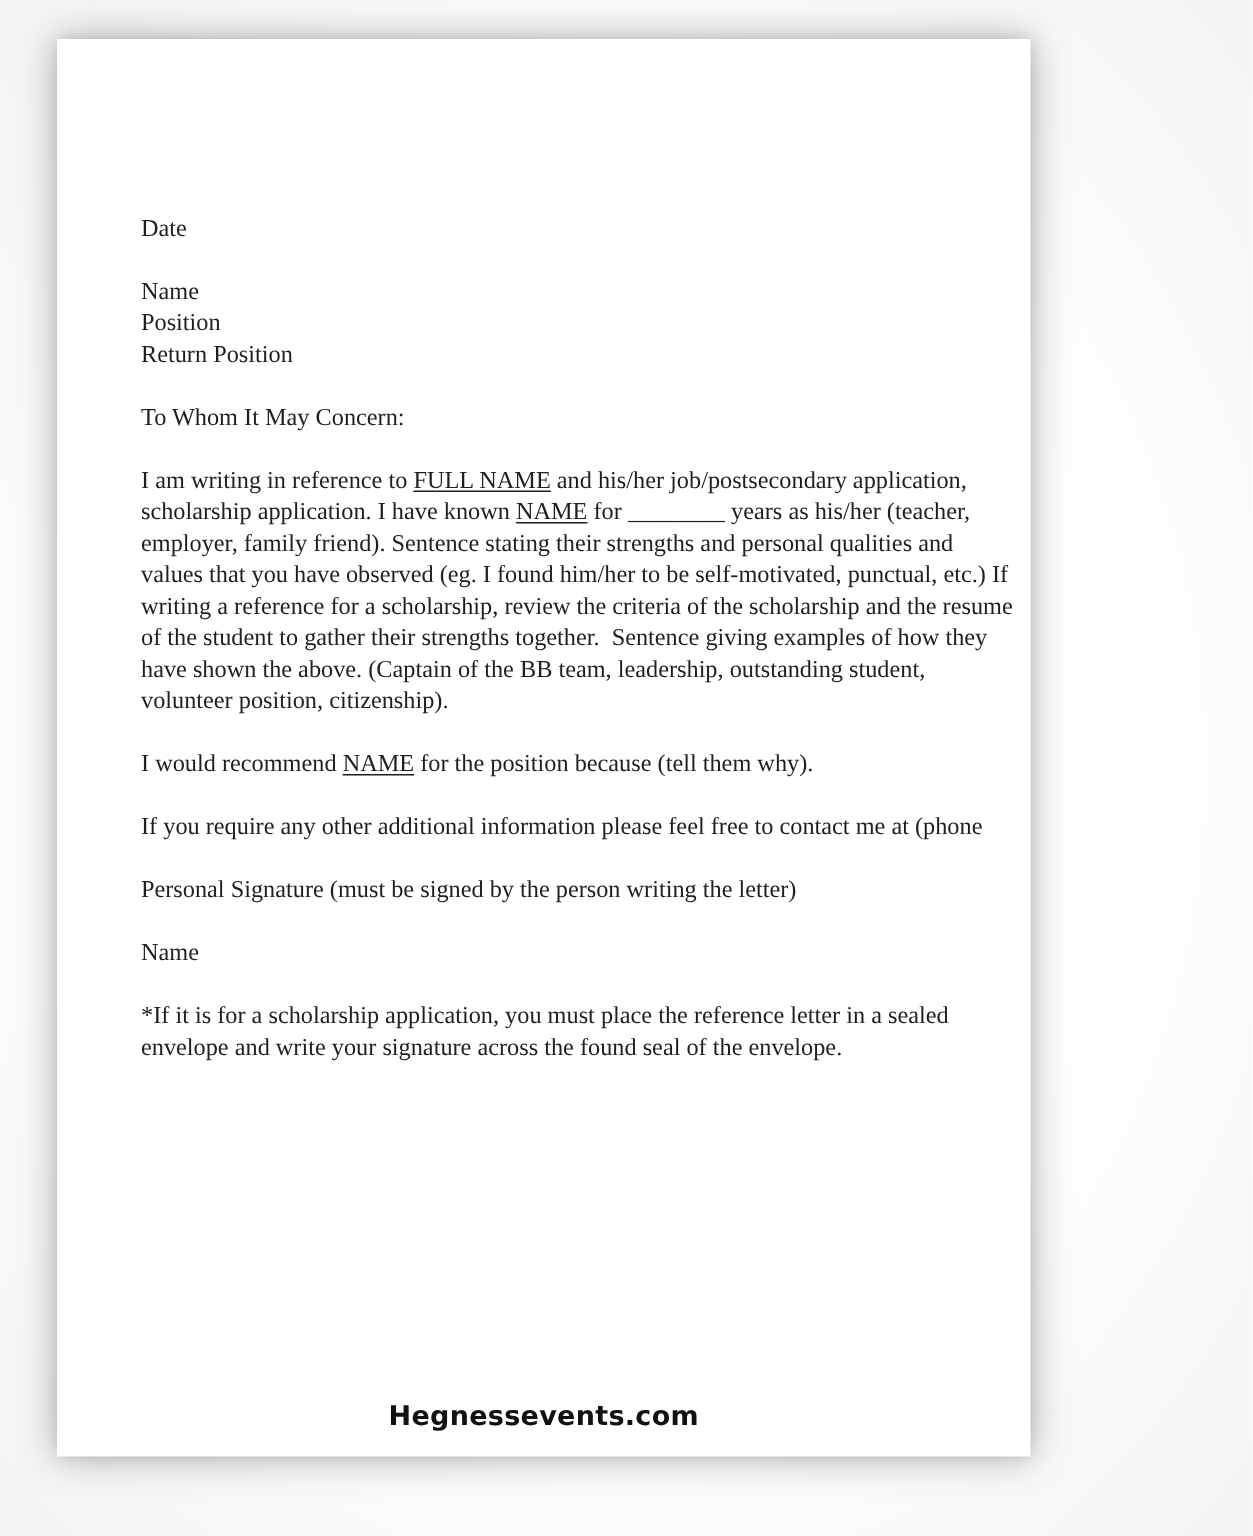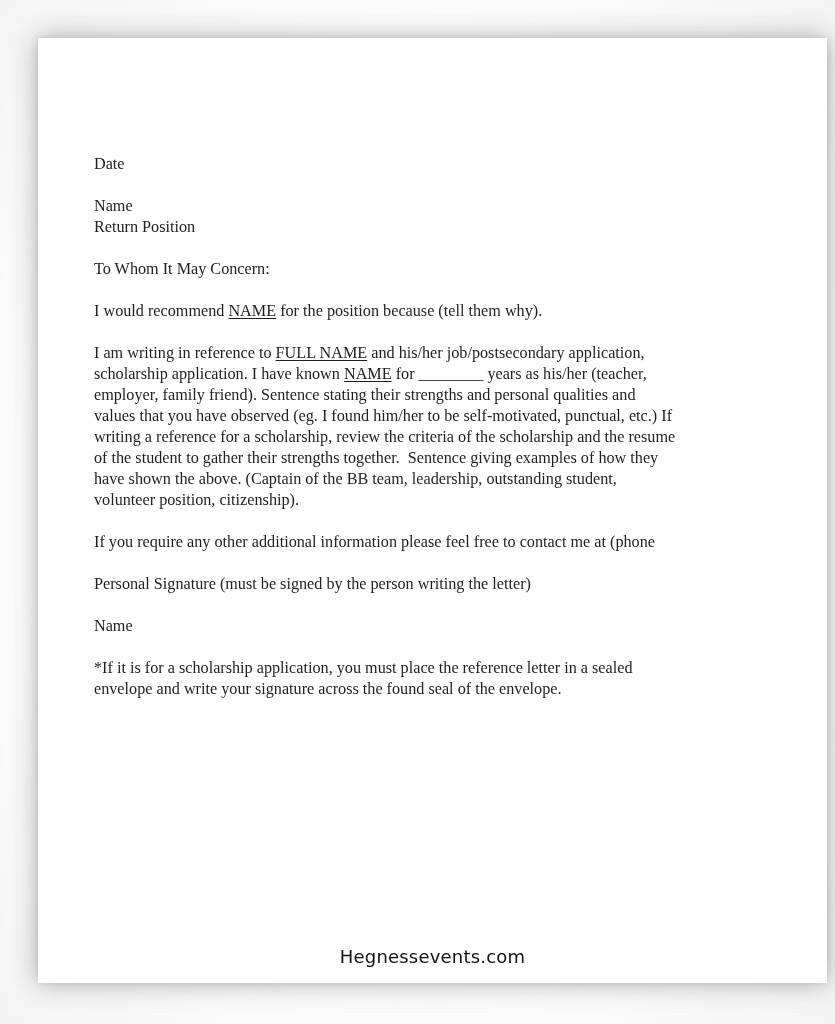--- a/index.html
+++ b/index.html
@@ -12,22 +12,22 @@
   .stage {
     position: relative;
     width: 835px;
     height: 1024px;
     overflow: hidden;
     background: radial-gradient(ellipse at center, #ffffff 55%, #f4f4f4 100%);
   }
   .paper {
     position: absolute;
     left: 38px;
-    top: 38px;
-    width: 789px;
+    top: 26px;
+    width: 649px;
     height: 945px;
     background: #ffffff;
     box-shadow: 0 0 26px rgba(0,0,0,0.30), 0 0 8px rgba(0,0,0,0.10);
   }
   .content {
     position: absolute;
     left: 56px;
     top: 116px;
     width: 660px;
     color: #1f1f1f;
@@ -43,60 +43,61 @@
     text-decoration: underline;
     text-underline-offset: 2px;
   }
   .footer {
     position: absolute;
     left: 0;
     right: 0;
     top: 908px;
     text-align: center;
     font-family: "DejaVu Sans", "Liberation Sans", sans-serif;
-    font-weight: 400;
+    font-weight: 700;
     font-size: 18px;
     line-height: 22px;
     color: #111111;
     letter-spacing: 0.2px;
   }
 </style>
 </head>
 <body>
 
 <div class="stage">
   <div class="paper">
     <div class="content">
 
       <p>
           <span class="ln">Date</span>
         </p>
 
       <p>
           <span class="ln">Name</span>
+          <span class="ln">Position</span>
           <span class="ln">Return Position</span>
         </p>
 
       <p>
           <span class="ln">To Whom It May Concern:</span>
-        </p>
-
-      <p>
-          <span class="ln"><span>I would recommend </span><span class="u">NAME</span><span> for the position because (tell them why).</span></span>
         </p>
 
       <p>
           <span class="ln"><span>I am writing in reference to </span><span class="u">FULL NAME</span><span> and his/her job/postsecondary application,</span></span>
           <span class="ln"><span>scholarship application. I have known </span><span class="u">NAME</span><span> for ________ years as his/her (teacher,</span></span>
           <span class="ln">employer, family friend). Sentence stating their strengths and personal qualities and</span>
           <span class="ln">values that you have observed (eg. I found him/her to be self-motivated, punctual, etc.) If</span>
           <span class="ln">writing a reference for a scholarship, review the criteria of the scholarship and the resume</span>
           <span class="ln">of the student to gather their strengths together.  Sentence giving examples of how they</span>
           <span class="ln">have shown the above. (Captain of the BB team, leadership, outstanding student,</span>
           <span class="ln">volunteer position, citizenship).</span>
+        </p>
+
+      <p>
+          <span class="ln"><span>I would recommend </span><span class="u">NAME</span><span> for the position because (tell them why).</span></span>
         </p>
 
       <p>
           <span class="ln">If you require any other additional information please feel free to contact me at (phone</span>
         </p>
 
 
       <p>
           <span class="ln">Personal Signature (must be signed by the person writing the letter)</span>
         </p>

